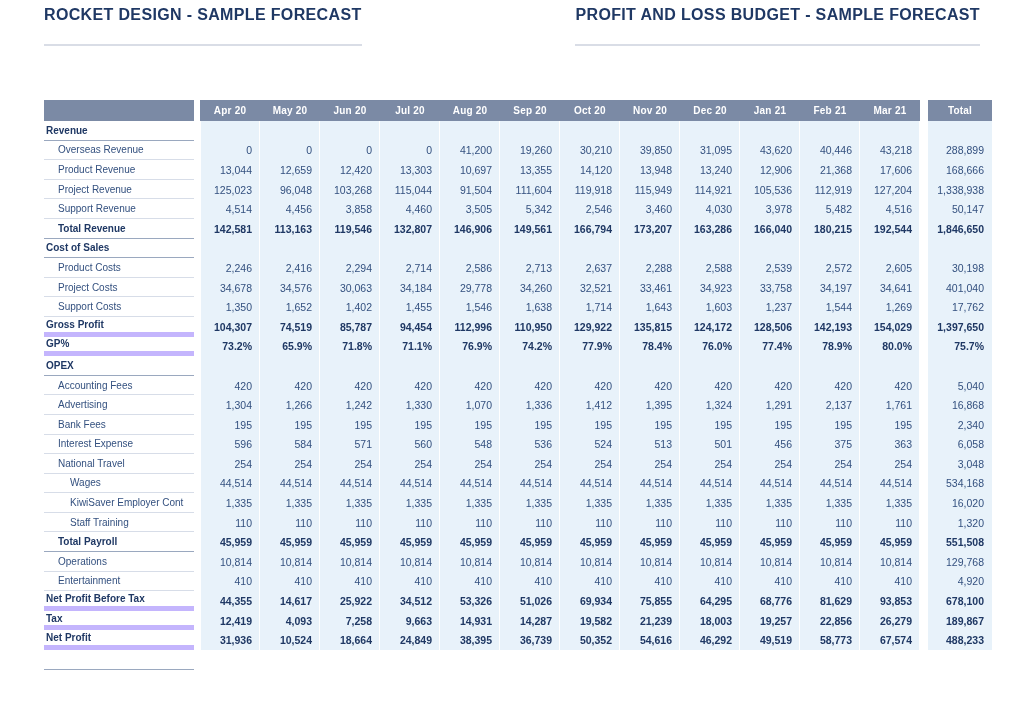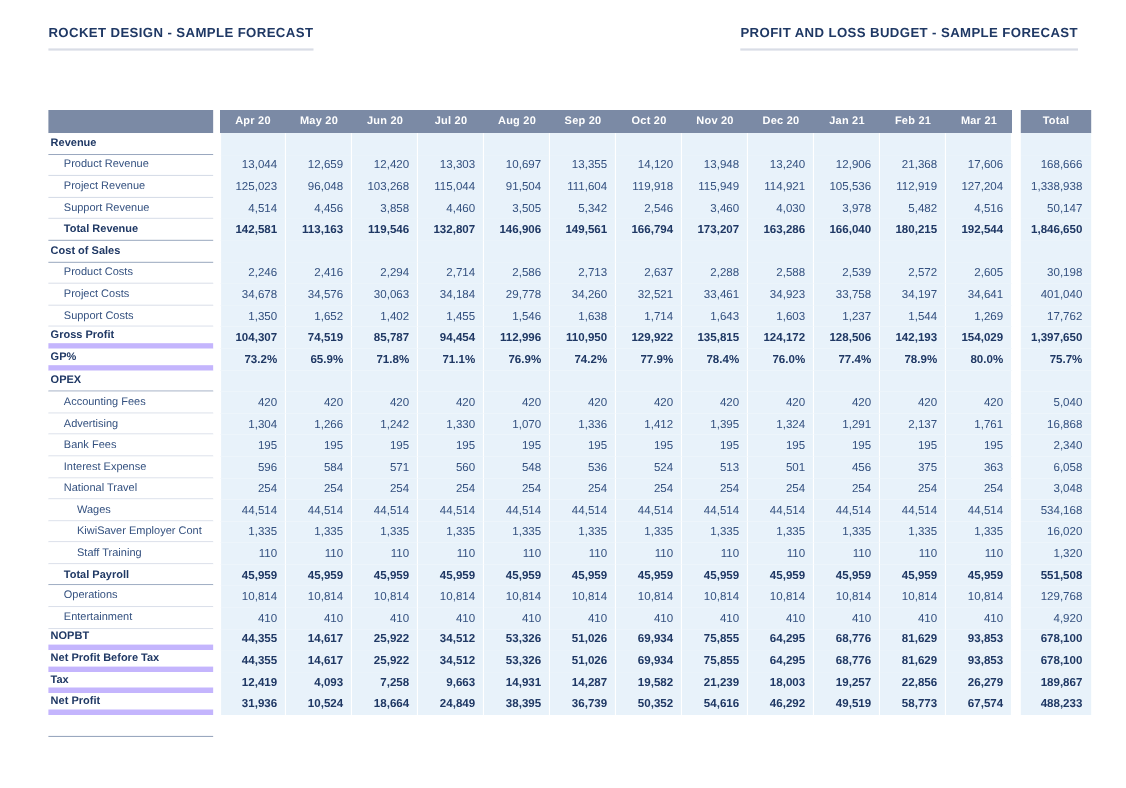--- a/index.html
+++ b/index.html
@@ -23,25 +23,25 @@
   
   .title-row {
     display: flex;
     justify-content: space-between;
     align-items: flex-end;
     padding: 0 44px;
     margin-top: 24px;
     height: 22px;
   }
   .doc-title {
-    font-size: 12px;
+    font-size: 16px;
     font-weight: bold;
     letter-spacing: 0.35px;
     color: #1f3864;
-    padding-bottom: 7px;
+    padding-bottom: 20px;
     border-bottom: 2px solid #d9dde6;
     white-space: nowrap;
   }
   .doc-title.right { text-align: right; }
 
   
   .table-wrap {
     position: absolute;
     left: 44px;
     top: 76px;
@@ -213,20 +213,38 @@
             <td class="num"></td>
             <td class="num"></td>
             <td class="num"></td>
             <td class="num"></td>
             <td class="num"></td>
             <td class="num"></td>
             <td class="gap"></td>
             <td class="tot"></td>
           </tr>
           <tr class="item">
+            <td class="lbl">Overseas Revenue</td>
+            <td class="gap"></td>
+            <td class="num first">0</td>
+            <td class="num">0</td>
+            <td class="num">0</td>
+            <td class="num">0</td>
+            <td class="num">41,200</td>
+            <td class="num">19,260</td>
+            <td class="num">30,210</td>
+            <td class="num">39,850</td>
+            <td class="num">31,095</td>
+            <td class="num">43,620</td>
+            <td class="num">40,446</td>
+            <td class="num">43,218</td>
+            <td class="gap"></td>
+            <td class="tot">288,899</td>
+          </tr>
+          <tr class="item">
             <td class="lbl">Product Revenue</td>
             <td class="gap"></td>
             <td class="num first">13,044</td>
             <td class="num">12,659</td>
             <td class="num">12,420</td>
             <td class="num">13,303</td>
             <td class="num">10,697</td>
             <td class="num">13,355</td>
             <td class="num">14,120</td>
             <td class="num">13,948</td>
@@ -609,56 +627,38 @@
             <td class="num">410</td>
             <td class="num">410</td>
             <td class="num">410</td>
             <td class="num">410</td>
             <td class="num">410</td>
             <td class="num">410</td>
             <td class="gap"></td>
             <td class="tot">4,920</td>
           </tr>
           <tr class="total">
-            <td class="lbl">NOPBT</td>
+            <td class="lbl">Net Profit Before Tax</td>
             <td class="gap"></td>
             <td class="num first">44,355</td>
             <td class="num">14,617</td>
             <td class="num">25,922</td>
             <td class="num">34,512</td>
             <td class="num">53,326</td>
             <td class="num">51,026</td>
             <td class="num">69,934</td>
             <td class="num">75,855</td>
             <td class="num">64,295</td>
             <td class="num">68,776</td>
             <td class="num">81,629</td>
             <td class="num">93,853</td>
             <td class="gap"></td>
             <td class="tot">678,100</td>
           </tr>
           <tr class="total">
-            <td class="lbl">Net Profit Before Tax</td>
-            <td class="gap"></td>
-            <td class="num first">44,355</td>
-            <td class="num">14,617</td>
-            <td class="num">25,922</td>
-            <td class="num">34,512</td>
-            <td class="num">53,326</td>
-            <td class="num">51,026</td>
-            <td class="num">69,934</td>
-            <td class="num">75,855</td>
-            <td class="num">64,295</td>
-            <td class="num">68,776</td>
-            <td class="num">81,629</td>
-            <td class="num">93,853</td>
-            <td class="gap"></td>
-            <td class="tot">678,100</td>
-          </tr>
-          <tr class="total">
             <td class="lbl">Tax</td>
             <td class="gap"></td>
             <td class="num first">12,419</td>
             <td class="num">4,093</td>
             <td class="num">7,258</td>
             <td class="num">9,663</td>
             <td class="num">14,931</td>
             <td class="num">14,287</td>
             <td class="num">19,582</td>
             <td class="num">21,239</td>

